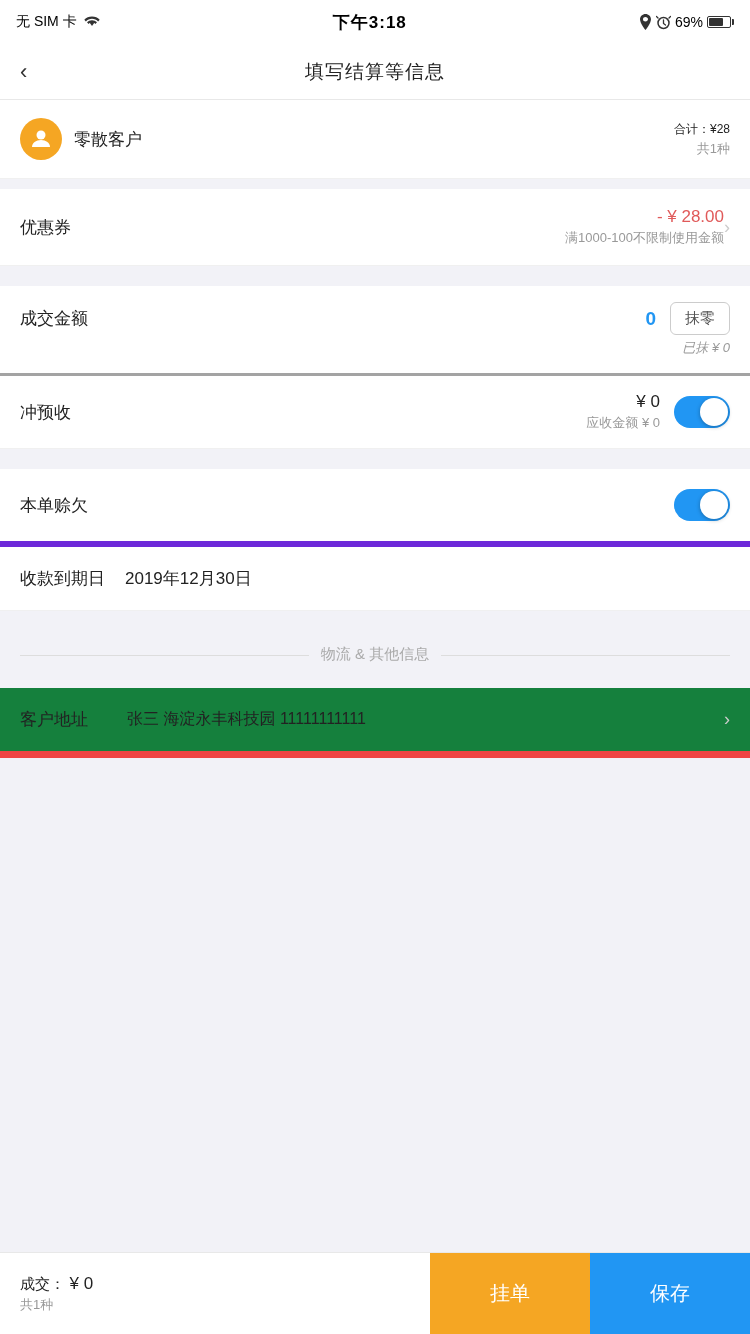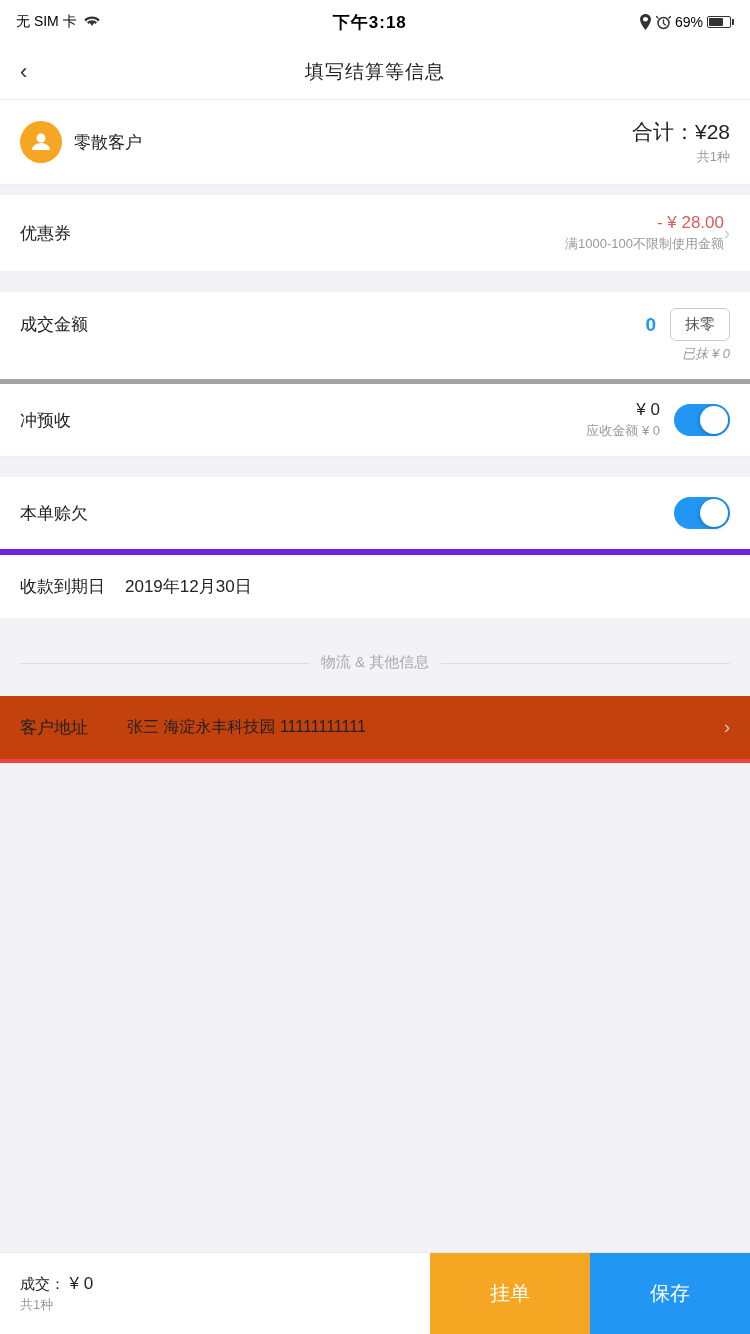--- a/index.html
+++ b/index.html
@@ -134,21 +134,21 @@
     }
     .customer-name {
       font-size: 17px;
       color: #222;
       font-weight: 500;
     }
     .customer-right {
       text-align: right;
     }
     .customer-total {
-      font-size: 21px;
+      font-size: 12px;
       color: #222;
     }
     .customer-count {
       font-size: 13px;
       color: #999;
       margin-top: 2px;
     }
 
     
     .divider-row {
@@ -190,21 +190,21 @@
     }
     .chevron {
       color: #ccc;
       font-size: 18px;
     }
 
     
     .deal-amount-row {
       background: #fff;
       padding: 16px 20px;
-      border-bottom: 5px solid #a3a3a3;
+      border-bottom: 3px solid #a3a3a3;
     }
     .deal-amount-top {
       display: flex;
       align-items: center;
       justify-content: space-between;
     }
     .deal-amount-label {
       font-size: 17px;
       color: #222;
     }
@@ -339,26 +339,26 @@
       position: absolute;
       top: 50%;
       left: 20px;
       right: 20px;
       height: 1px;
       background: #ddd;
     }
 
     
     .address-row {
-      background: #c2410c;
+      background: #15803d;
       padding: 20px 20px;
       display: flex;
       align-items: center;
       justify-content: space-between;
-      border-bottom: 4px solid #ef4444;
+      border-bottom: 7px solid #ef4444;
     }
     .address-label {
       font-size: 17px;
       color: #222;
       margin-right: 20px;
       flex-shrink: 0;
     }
     .address-value {
       font-size: 16px;
       color: #222;

